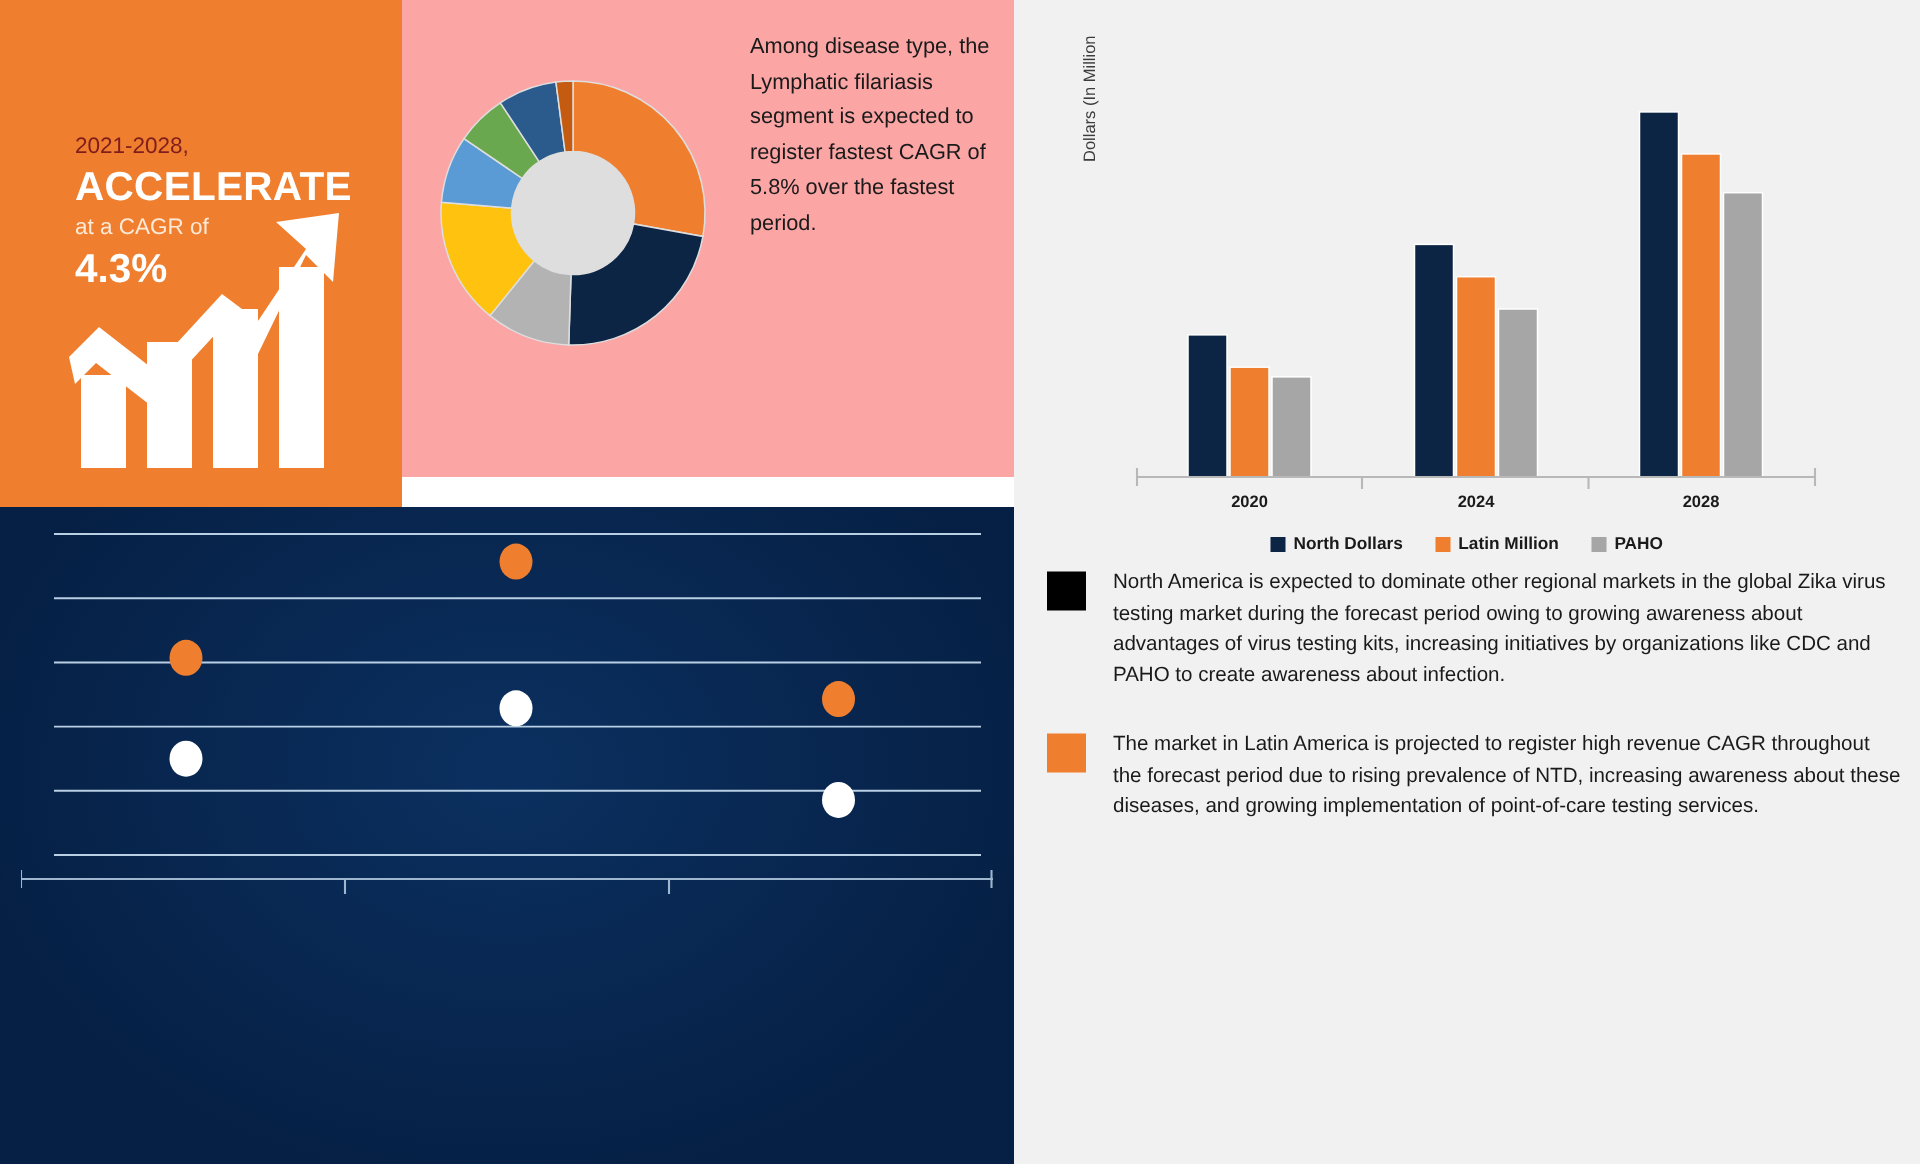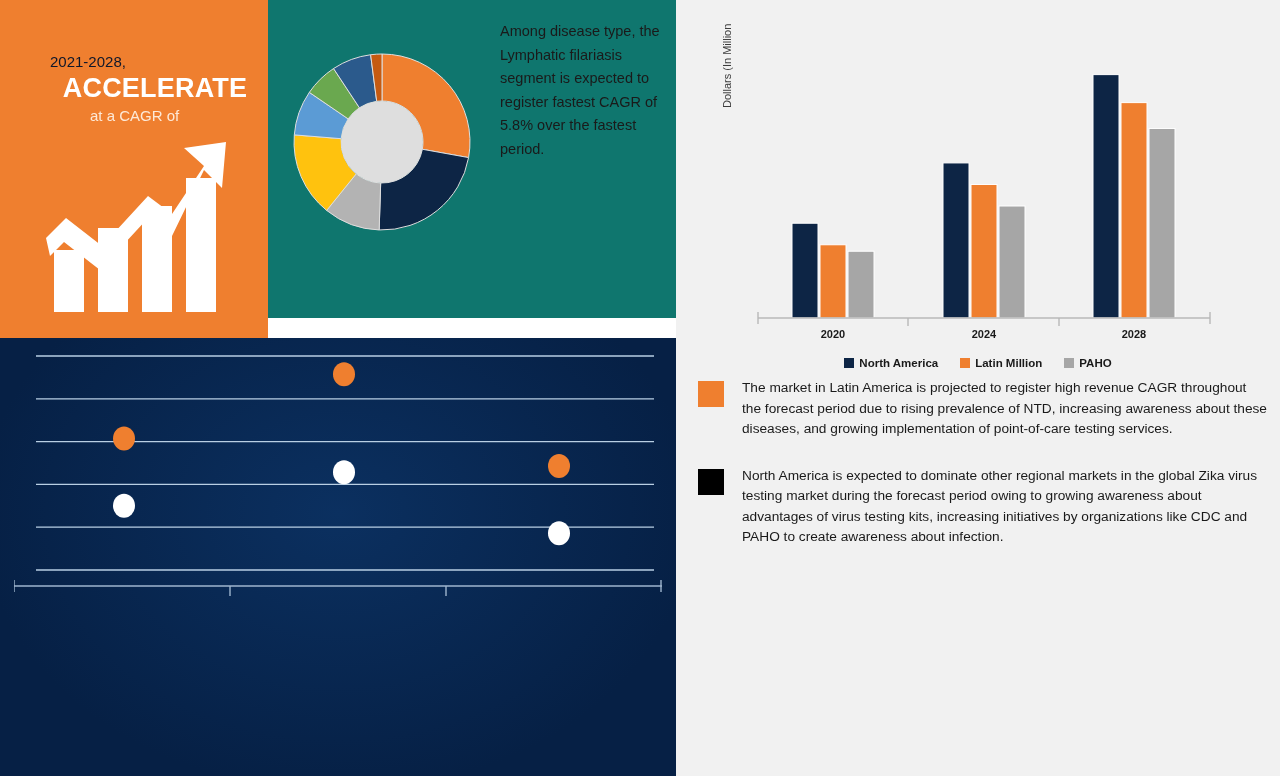--- a/index.html
+++ b/index.html
@@ -13,31 +13,31 @@
 
   
   .left-col{position:absolute;left:0;top:0;width:676px;height:776px;}
 
   
   .stat-panel{
     position:absolute;left:0;top:0;width:268px;height:338px;
     background:#ef7f2f;overflow:hidden;
   }
   .stat-text{position:absolute;left:50px;top:52px;width:210px;color:#ffffff;}
-  .stat-line1{font-size:15px;line-height:19px;color:#0f172a;font-weight:400;}
+  .stat-line1{font-size:15px;line-height:19px;color:#7f1d1d;font-weight:400;margin-top:36px;}
   .stat-line2{font-size:15px;line-height:20px;color:#fde9d7;font-weight:400;}
-  .stat-big{font-size:27px;line-height:34px;font-weight:700;letter-spacing:.2px;color:#ffffff;text-align:center;}
-  .stat-line3{font-size:15px;line-height:22px;color:#fde9d7;font-weight:400;margin-left:40px;}
+  .stat-big{font-size:27px;line-height:34px;font-weight:700;letter-spacing:.2px;color:#ffffff;}
+  .stat-line3{font-size:15px;line-height:22px;color:#fde9d7;font-weight:400;}
   .stat-pct{font-size:27px;line-height:32px;font-weight:700;color:#ffffff;}
   .growth-icon{position:absolute;left:44px;top:140px;width:200px;height:180px;}
 
   
   .donut-panel{
     position:absolute;left:268px;top:0;width:408px;height:318px;
-    background:#0f766e;
+    background:#fca5a5;
   }
   .donut-wrap{position:absolute;left:14px;top:42px;width:200px;height:200px;}
   .donut-note{
     position:absolute;left:232px;top:20px;width:160px;
     font-size:14.5px;line-height:23.5px;color:#1a1a1a;font-weight:400;
   }
 
   
   .dot-panel{
     position:absolute;left:0;top:338px;width:676px;height:438px;
@@ -75,20 +75,21 @@
 
 <div class="page">
 
   <div class="left-col">
 
     <div class="stat-panel">
       <div class="stat-text">
         <div class="stat-line1">2021-2028,</div>
         <div class="stat-big">ACCELERATE</div>
         <div class="stat-line3">at a CAGR of</div>
+        <div class="stat-pct">4.3%</div>
       </div>
       <svg class="growth-icon" viewBox="0 0 200 180">
         <rect x="10" y="110" width="30" height="62" fill="#ffffff"></rect>
         <rect x="54" y="88" width="30" height="84" fill="#ffffff"></rect>
         <rect x="98" y="66" width="30" height="106" fill="#ffffff"></rect>
         <rect x="142" y="38" width="30" height="134" fill="#ffffff"></rect>
         <path d="M2 98 L22 78 L58 106 L104 56 L128 74 L160 26 L140 8 L182 2 L178 48 L160 30 L128 96 L104 78 L56 130 L20 102 L6 116 Z" fill="#ffffff"></path>
       </svg>
     </div>
 
@@ -163,37 +164,37 @@
       <g id="bar-cats">
           <text x="97" y="318" text-anchor="middle" font-size="11" font-weight="700" fill="#1a1a1a" font-family="&quot;Liberation Sans&quot;, sans-serif">2020</text>
           <text x="248" y="318" text-anchor="middle" font-size="11" font-weight="700" fill="#1a1a1a" font-family="&quot;Liberation Sans&quot;, sans-serif">2024</text>
           <text x="398" y="318" text-anchor="middle" font-size="11" font-weight="700" fill="#1a1a1a" font-family="&quot;Liberation Sans&quot;, sans-serif">2028</text>
         </g>
     </svg>
 
     <div class="bar-legend" id="bar-legend">
         <div class="lg">
           <span class="lg-sq" style="background: rgb(13, 37, 69);"></span>
-          <span>North America</span>
+          <span>North Dollars</span>
         </div>
         <div class="lg">
           <span class="lg-sq" style="background: rgb(239, 127, 47);"></span>
           <span>Latin Million</span>
         </div>
         <div class="lg">
           <span class="lg-sq" style="background: rgb(166, 166, 166);"></span>
           <span>PAHO</span>
         </div>
       </div>
 
     <div class="bullets" id="bullets">
         <div class="bullet">
+          <div class="bullet-sq" style="background: rgb(0, 0, 0);"></div>
+          <div class="bullet-txt">North America is expected to dominate other regional markets in the global Zika virus testing market during the forecast period owing to growing awareness about advantages of virus testing kits, increasing initiatives by organizations like CDC and PAHO to create awareness about infection.</div>
+        </div>
+        <div class="bullet">
           <div class="bullet-sq" style="background: rgb(239, 127, 47);"></div>
           <div class="bullet-txt">The market in Latin America is projected to register high revenue CAGR throughout the forecast period due to rising prevalence of NTD, increasing awareness about these diseases, and growing implementation of point-of-care testing services.</div>
         </div>
-        <div class="bullet">
-          <div class="bullet-sq" style="background: rgb(0, 0, 0);"></div>
-          <div class="bullet-txt">North America is expected to dominate other regional markets in the global Zika virus testing market during the forecast period owing to growing awareness about advantages of virus testing kits, increasing initiatives by organizations like CDC and PAHO to create awareness about infection.</div>
-        </div>
       </div>
 
   </div>
 </div>
 
 </body></html>

